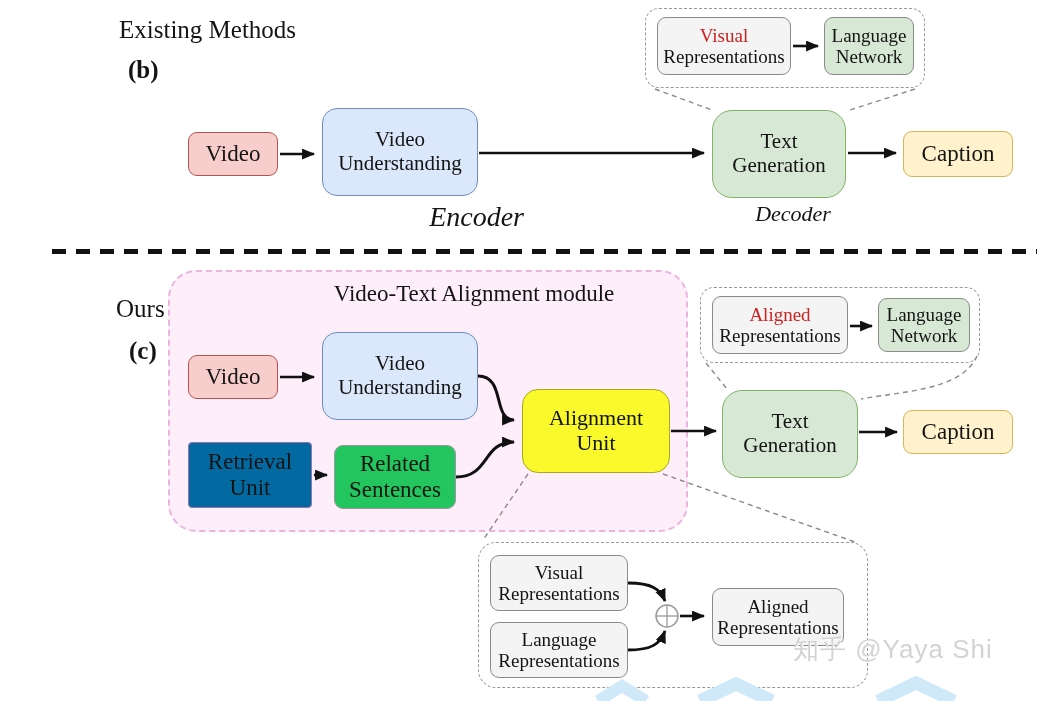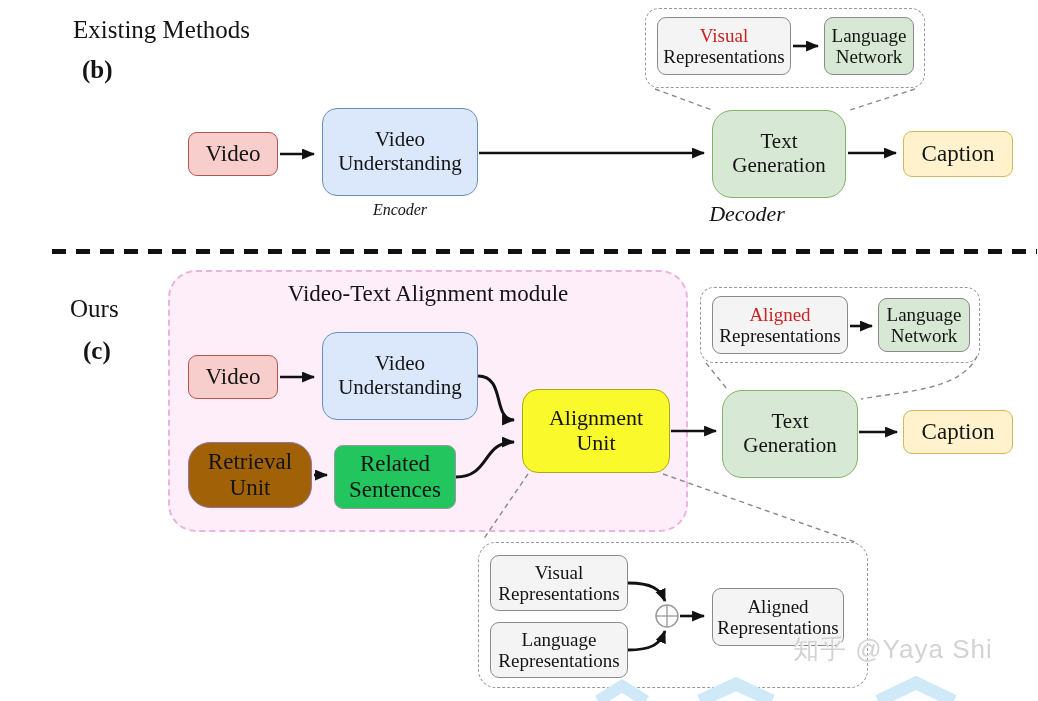--- a/index.html
+++ b/index.html
@@ -6,28 +6,28 @@
   #stage{position:relative;width:1038px;height:701px;background:#ffffff;overflow:hidden;
          font-family:"Liberation Serif","DejaVu Serif",serif;color:#141414;}
   .box{position:absolute;display:flex;flex-direction:column;justify-content:center;align-items:center;
        text-align:left;line-height:1.13;box-sizing:border-box;border-radius:9px;}
   .l{display:block;}
   
   .video{background:#f7cecb;border:1.6px solid #b85450;}
   .blue{background:#dbe8fb;border:1.6px solid #6c8ebf;border-radius:15px;}
   .green{background:#d7e9d4;border:1.6px solid #82b366;border-radius:20px;}
   .yellow{background:#fff2cc;border:1.6px solid #d6b656;}
-  .purple{background:#a16207;border:1.6px solid #9673a6;border-radius:22px;}
+  .purple{background:#0369a1;border:1.6px solid #9673a6;border-radius:4px;}
   .lav{background:#22c55e;border:1.6px solid #9e94a3;}
   .bright{background:#f9f92b;border:1.8px solid #a9a920;border-radius:16px;}
   .rep{background:#f4f4f4;border:1.5px solid #8a8a8a;}
   .greensm{background:#d7e9d4;border:1.5px solid #8a8a8a;}
   .callout{position:absolute;border:1.5px dashed #999;border-radius:14px;box-sizing:border-box;background:#fff;}
   .module{position:absolute;background:#fdeefa;border:2px dashed #eab4de;border-radius:28px;box-sizing:border-box;}
-  .lbl{position:absolute;white-space:nowrap;}
+  .lbl{position:absolute;white-space:nowrap;margin-left:46px;}
   .ital{font-style:italic;}
   .bold{font-weight:bold;}
   .red{color:#cc2222;}
   .divider{position:absolute;left:52px;top:249px;width:985px;height:5px;
            background:repeating-linear-gradient(90deg,#111 0 14px,transparent 14px 24px);}
   .wm{position:absolute;left:793px;top:632px;font-family:"Liberation Sans","DejaVu Sans",sans-serif;
       font-size:26px;color:#d3d3d3;text-shadow:1px 1px 0 #ffffff;letter-spacing:1px;white-space:nowrap;}
   svg.overlay{position:absolute;left:0;top:0;pointer-events:none;}
 </style>
 </head>
@@ -48,21 +48,21 @@
     <span class="l">Network</span>
   </div>
 
   <div class="box video" style="left:188px;top:132px;width:90px;height:44px;font-size:23px;">
     <span class="l">Video</span>
   </div>
   <div class="box blue" style="left:322px;top:108px;width:156px;height:88px;font-size:21px;">
     <span class="l">Video</span>
     <span class="l">Understanding</span>
   </div>
-  <div class="lbl ital" style="left:322px;top:201px;width:156px;text-align:center;font-size:16px;">Encoder</div>
+  <div class="lbl ital" style="left:322px;top:201px;width:156px;text-align:right;font-size:28px;">Encoder</div>
   <div class="box green" style="left:712px;top:110px;width:134px;height:88px;font-size:21px;">
     <span class="l">Text</span>
     <span class="l">Generation</span>
   </div>
   <div class="lbl ital" style="left:680px;top:201px;width:134px;text-align:center;font-size:22px;">Decoder</div>
   <div class="box yellow" style="left:903px;top:131px;width:110px;height:46px;font-size:23px;">
     <span class="l">Caption</span>
   </div>
 
   <div class="divider"></div>

